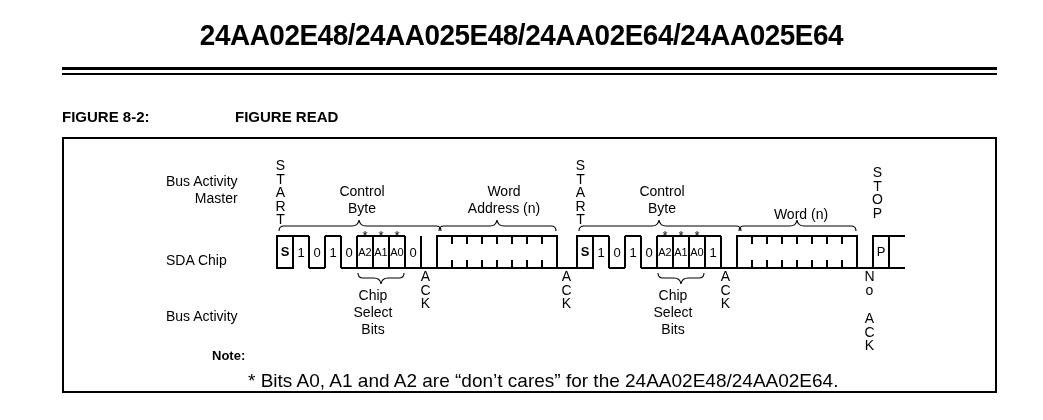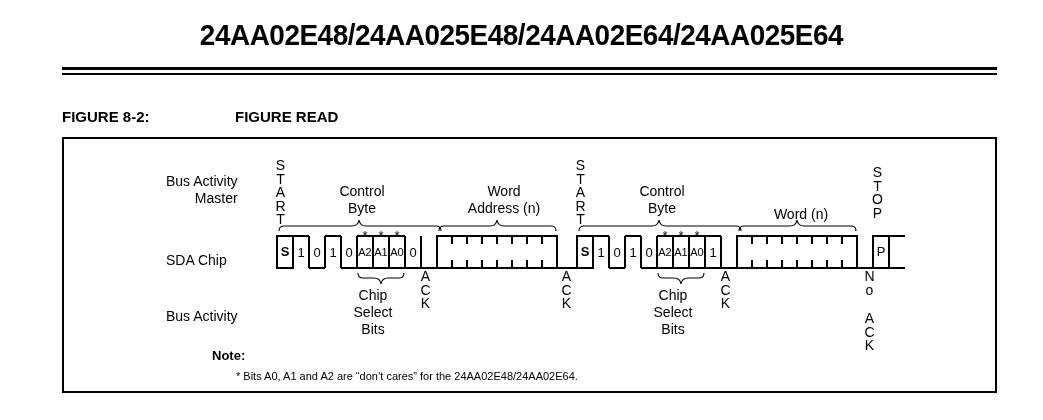--- a/index.html
+++ b/index.html
@@ -67,21 +67,21 @@
   }
   .star{
     font-size:13px;line-height:10px;text-align:center;white-space:nowrap;
   }
 
   
   .cscap{font-size:14px;line-height:17px;text-align:center;white-space:nowrap;}
 
   
   #note-label{left:180px;top:348px;font-weight:bold;font-size:13px;margin-left:32px;}
-  #note-text{left:236px;top:370px;font-size:11px;white-space:nowrap;}
+  #note-text{left:248px;top:370px;font-size:19px;white-space:nowrap;}
 </style>
 </head>
 <body>
 
 <div class="abs" id="page-header-title">24AA02E48/24AA025E48/24AA02E64/24AA025E64</div>
 <div class="abs" id="header-rule-top"></div>
 <div class="abs" id="header-rule-bottom"></div>
 
 <div class="abs" id="figure-caption">FIGURE 8-2:</div>
 <div class="abs" id="figure-caption-title">FIGURE READ</div>

